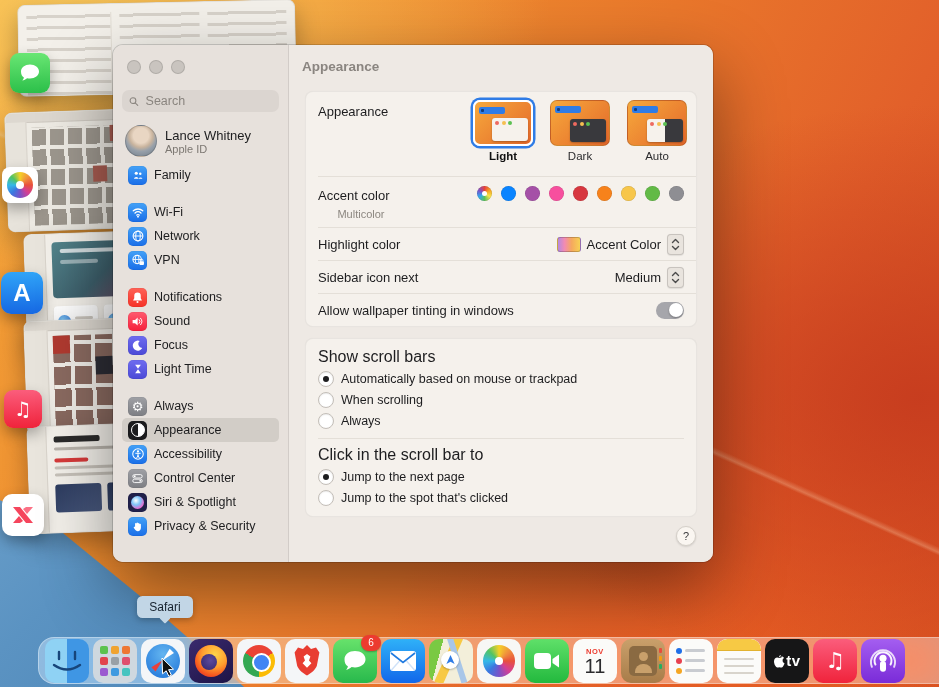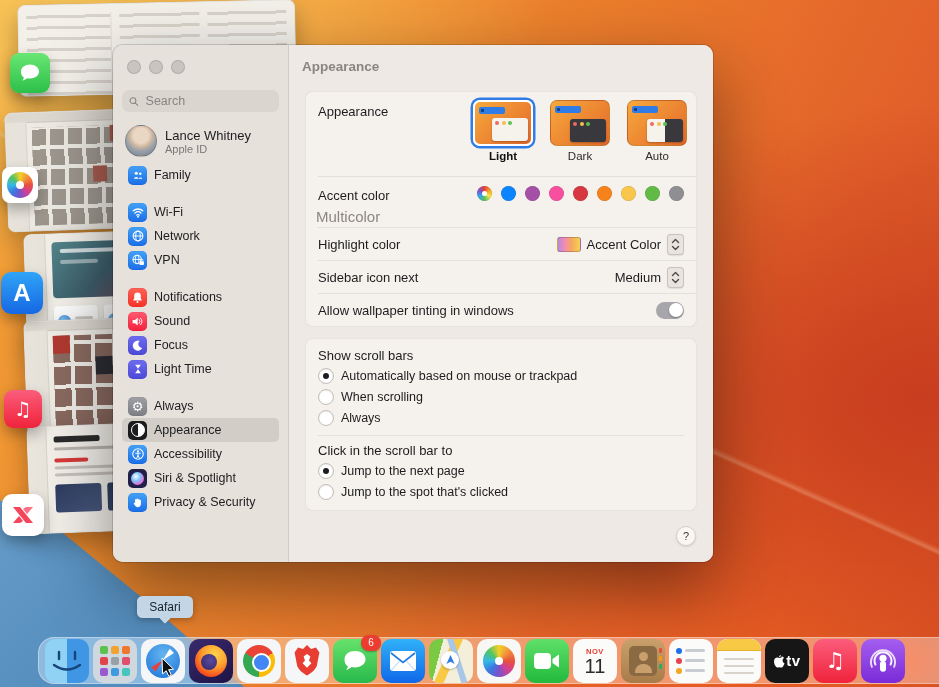--- a/index.html
+++ b/index.html
@@ -128,30 +128,30 @@
   .mdots i{width:4px;height:4px;border-radius:50%;}
   .mdots i:nth-child(1){background:#ee6a5f}.mdots i:nth-child(2){background:#f5bf4f}.mdots i:nth-child(3){background:#5bc152}
   .tlabel{font-size:11.5px;color:#2c2c2e;margin-top:4px;}
   .topt.sel .tlabel{font-weight:bold;color:#111;}
   .row-accent{height:50px;}
   .row-accent .lbl{position:absolute;left:12px;top:11px;}
   .swatches{position:absolute;right:12px;top:9px;display:flex;gap:9px;}
   .sw{width:15px;height:15px;border-radius:50%;box-shadow:inset 0 0 0 .5px rgba(0,0,0,.15);}
   .sw.multicolor{position:relative;background:conic-gradient(#e8413c,#f5a623,#f7e34c,#59c25a,#31a8f0,#7b52c8,#e8413c);}
   .sw.multicolor:after{content:"";position:absolute;left:50%;top:50%;width:5px;height:5px;margin:-2.5px;border-radius:50%;background:#fff;}
-  .acc-caption{position:absolute;top:31px;right:290px;width:90px;font-size:15px;color:#8c8780;}
+  .acc-caption{position:absolute;top:31px;right:290px;width:90px;text-align:center;font-size:11px;color:#8c8780;}
   .row-mid{height:32px;display:flex;align-items:center;justify-content:space-between;padding:0 12px;}
   .rightset{display:flex;align-items:center;gap:6px;}
   .hl-chip{width:22px;height:13px;border-radius:3px;border:.5px solid rgba(0,0,0,.2);
     background:linear-gradient(90deg,#b48ae0,#f28bb2 30%,#f5a95e 62%,#f7d154);}
   .stepper{width:15px;height:19px;border-radius:4px;background:#e9e4de;border:.5px solid rgba(0,0,0,.14);
     display:flex;align-items:center;justify-content:center;box-shadow:0 .5px 1px rgba(0,0,0,.08);}
   .toggle{width:28px;height:17px;border-radius:9px;background:#a6a6ab;position:relative;}
   .toggle i{position:absolute;top:1.5px;left:12.5px;width:14px;height:14px;border-radius:50%;background:#fff;box-shadow:0 1px 2px rgba(0,0,0,.3);}
-  .gtitle{font-size:13px;color:#1d1d1f;margin-bottom:4px;}
+  .gtitle{font-size:16px;color:#1d1d1f;margin-bottom:4px;}
   .radio-row{display:flex;align-items:center;gap:7px;margin-top:5px;}
   .radio{width:14px;height:14px;border-radius:50%;background:#fff;border:.5px solid #c3beb8;box-shadow:inset 0 .5px 1.5px rgba(0,0,0,.12);position:relative;flex:none;}
   .radio.on:after{content:"";position:absolute;left:50%;top:50%;width:6px;height:6px;margin:-3px;border-radius:50%;background:#1d1d1f;}
   .rlabel{font-size:12.5px;color:#1d1d1f;}
   .gdiv{height:1px;background:#e4dfd8;margin:9px 0 7px 0;}
   .help{position:absolute;right:17px;bottom:16px;width:18px;height:18px;border-radius:50%;background:#faf6f1;
     border:.5px solid #d5d0c9;box-shadow:0 1px 2px rgba(0,0,0,.12);display:flex;align-items:center;justify-content:center;
     font-size:11px;color:#3a3a3c;}
   
   .dock{position:absolute;left:38px;top:637px;width:912px;height:47px;z-index:4;border-radius:16px 0 0 16px;
@@ -404,20 +404,31 @@
         <span class="si si-blue">
           <svg width="14" height="14" viewBox="0 0 16 16">
               <circle cx="8" cy="8" r="6" fill="none" stroke="#fff" stroke-width="1.2"></circle>
               <circle cx="8" cy="5" r="1.3" fill="#fff"></circle>
               <path d="M5.4 7.2 H10.6 M8 7.2 V10 M8 10 L6.4 12.6 M8 10 L9.6 12.6" stroke="#fff" stroke-width="1.1" stroke-linecap="round" fill="none"></path>
             </svg>
         </span>
         <span>Accessibility</span>
       </div>
       <div class="srow">
+        <span class="si si-gray">
+          <svg width="13" height="13" viewBox="0 0 16 16">
+              <rect x="2.2" y="3.2" width="11.6" height="4.2" rx="2.1" fill="none" stroke="#fff" stroke-width="1.1"></rect>
+              <circle cx="4.6" cy="5.3" r="1.2" fill="#fff"></circle>
+              <rect x="2.2" y="8.8" width="11.6" height="4.2" rx="2.1" fill="none" stroke="#fff" stroke-width="1.1"></rect>
+              <circle cx="11.4" cy="10.9" r="1.2" fill="#fff"></circle>
+            </svg>
+        </span>
+        <span>Control Center</span>
+      </div>
+      <div class="srow">
         <span class="si si-siri">
             <span class="siri-orb"></span>
           </span>
         <span>Siri &amp; Spotlight</span>
       </div>
       <div class="srow">
         <span class="si si-blue">
           <svg width="13" height="13" viewBox="0 0 16 16">
               <path d="M5 8.6 V4.6 a.9.9 0 0 1 1.8 0 V4 a.9.9 0 0 1 1.8 0 v.6 a.9.9 0 0 1 1.8 0 V5.6 a.9.9 0 0 1 1.8 0 V9.6 c0 2.6-1.7 4.2-3.8 4.2 c-1.8 0-2.9-.9-3.7-2.3 L3.4 9.4 a1 1 0 0 1 1.6-1 z" fill="#fff"></path>
             </svg>

